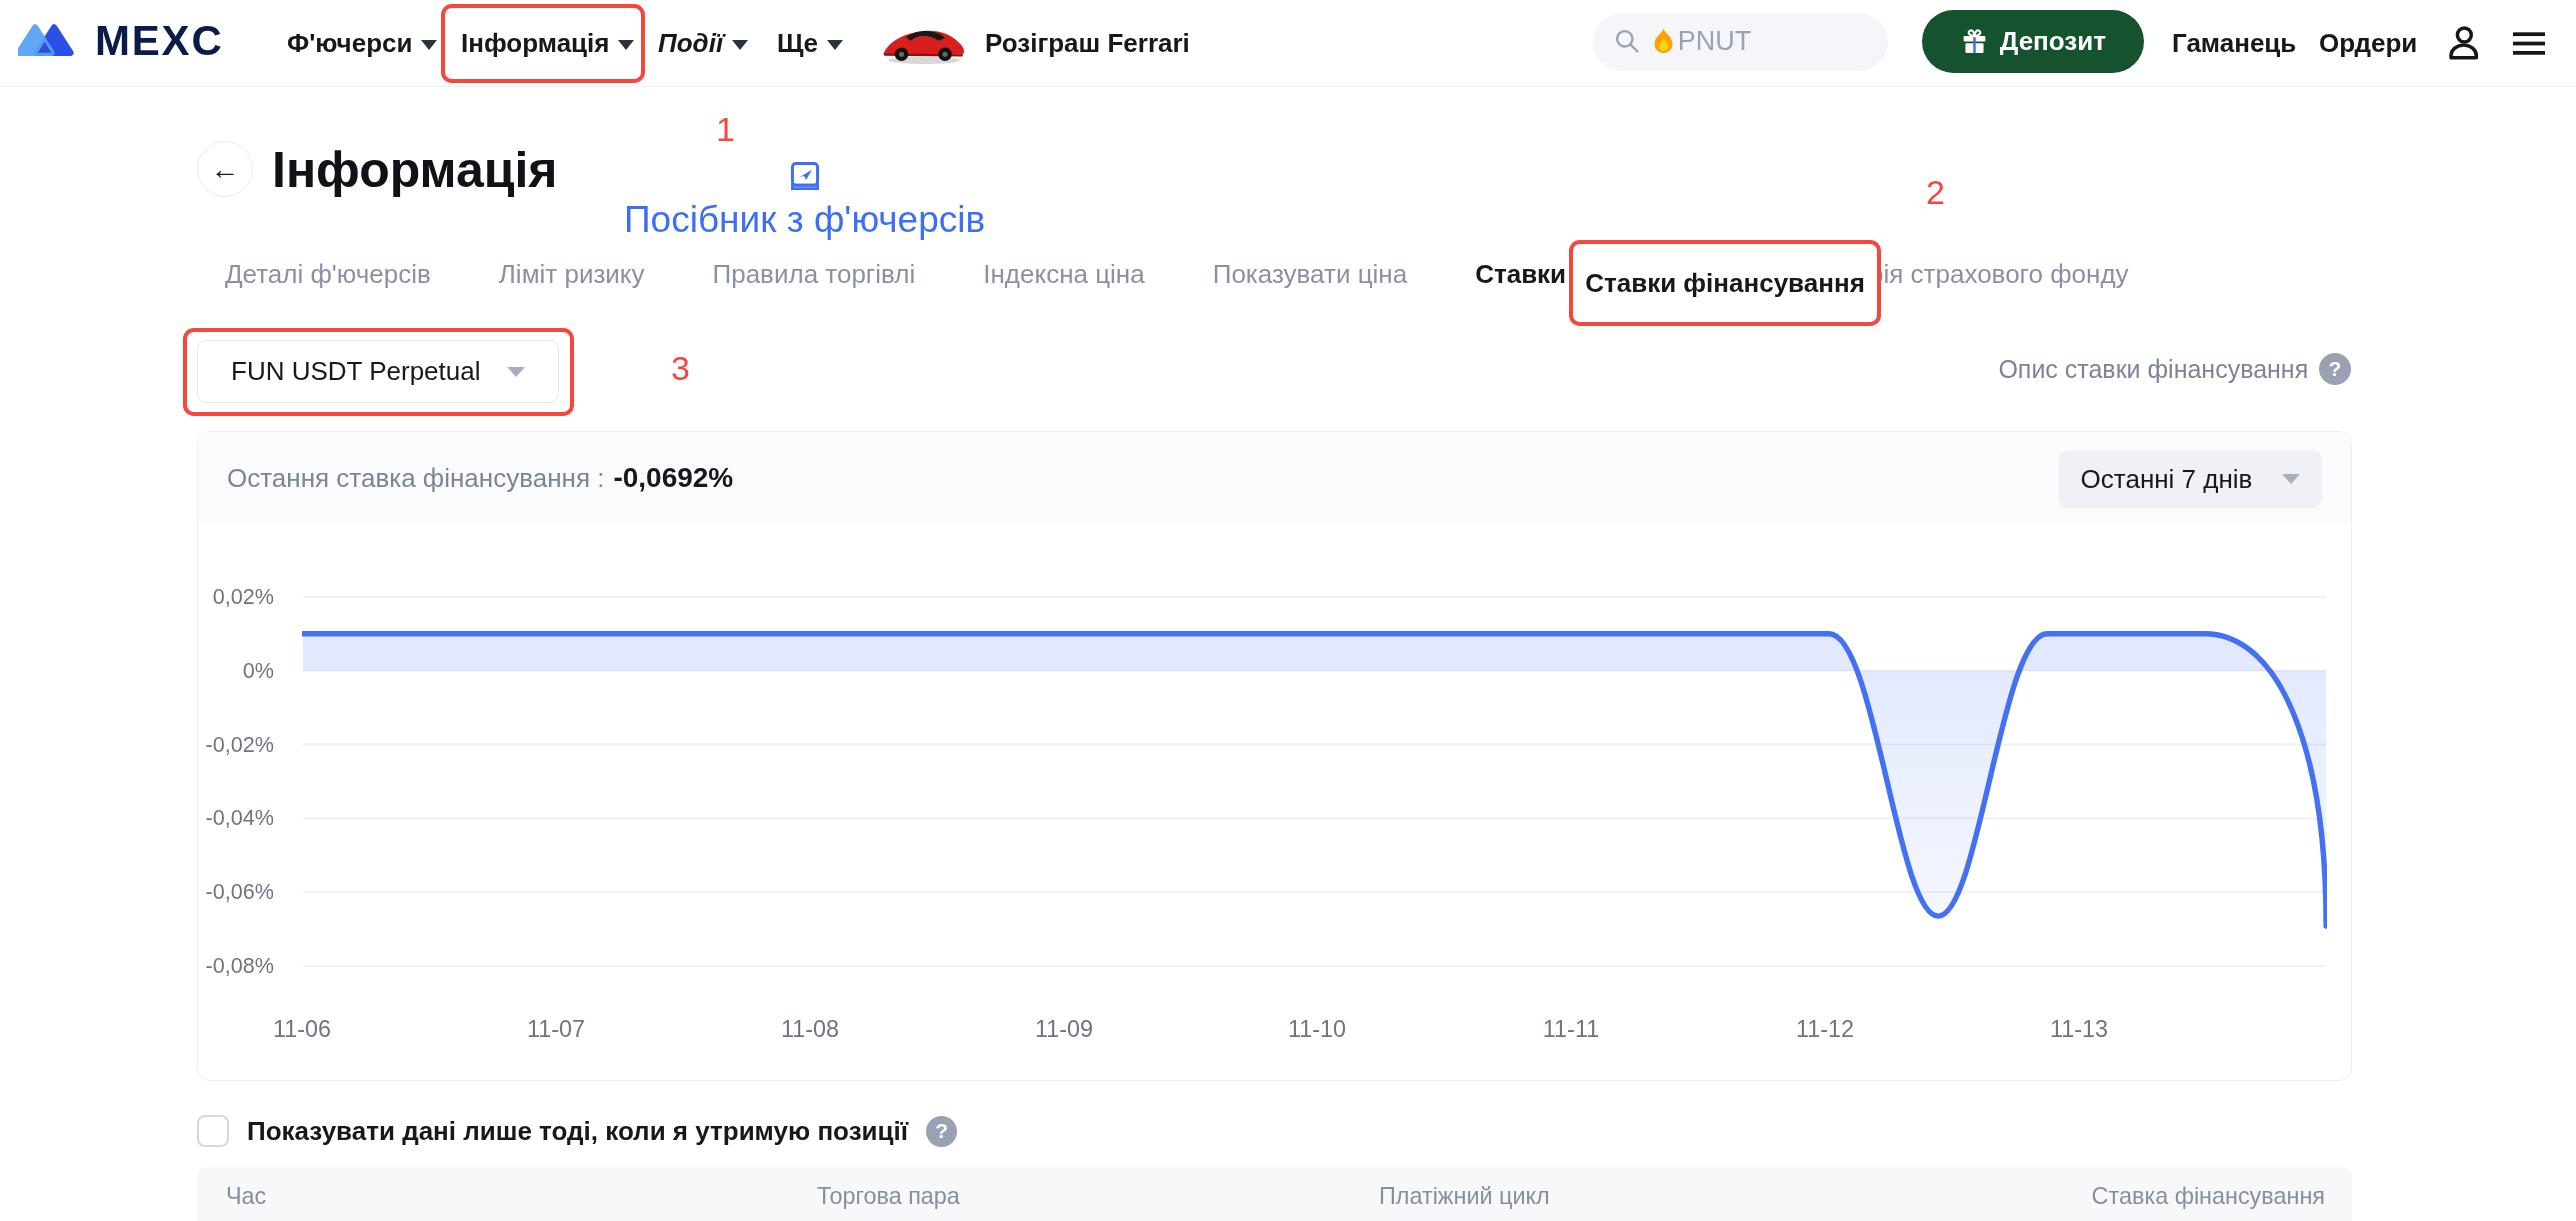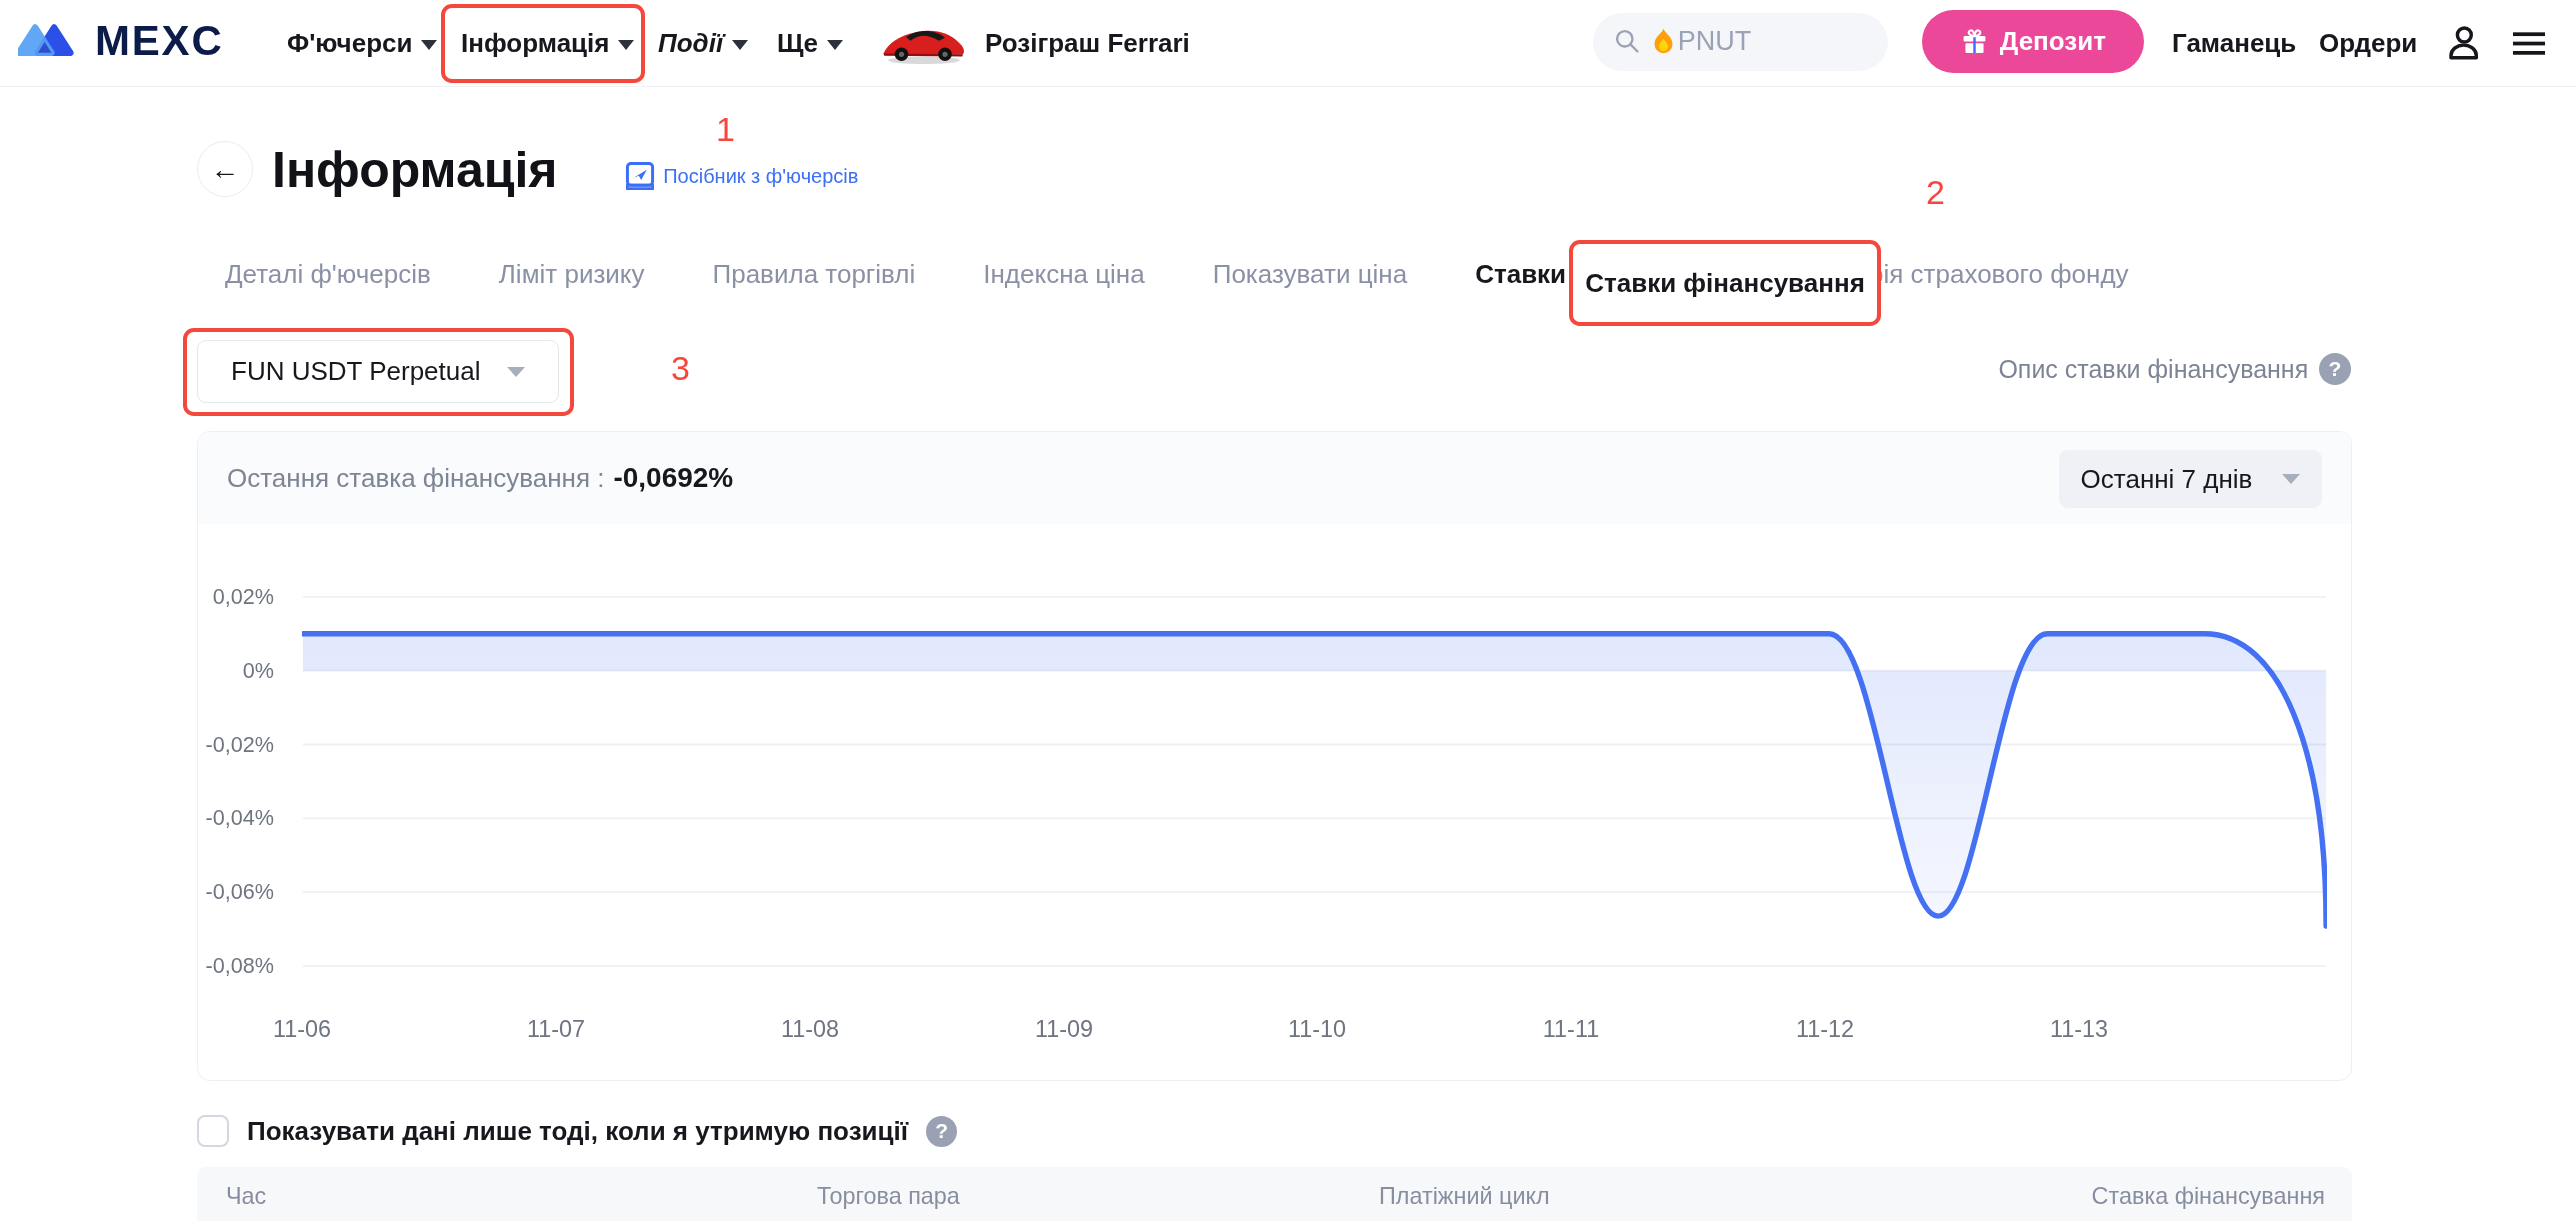--- a/index.html
+++ b/index.html
@@ -12,34 +12,34 @@
             border-bottom:1.8px solid #eef0f3; }
   .nav-item { position:absolute; top:0; height:86px; display:flex; align-items:center; gap:9px;
               font-size:26px; font-weight:600; color:#17181d; cursor:pointer; }
   .caret-dn { width:0; height:0; border-left:8px solid transparent; border-right:8px solid transparent;
               border-top:10px solid #2c313d; margin-top:3.6px; }
   .caret-gray { width:0; height:0; border-left:9px solid transparent; border-right:9px solid transparent;
               border-top:10.8px solid #a7aebc; }
   .search-pill { position:absolute; left:1593px; top:12.6px; width:295px; height:58px; background:#f5f6f9;
                  border-radius:29px; display:flex; align-items:center; padding:0 9px 0 20px; gap:9px; }
   .search-ph { font-size:27px; color:#9aa3b5; display:flex; align-items:center; }
-  .deposit-btn { position:absolute; left:1922px; top:10px; width:222px; height:63px; background:#ec4899;
+  .deposit-btn { position:absolute; left:1922px; top:10px; width:222px; height:63px; background:#14532d;
                  border:none; border-radius:32px; color:#fff; font-size:26px; font-weight:600;
                  display:flex; align-items:center; justify-content:center; gap:10.8px; cursor:pointer;
                  font-family:inherit; }
   .icon-btn { background:none; border:none; cursor:pointer; position:absolute; top:0; height:86px;
               display:flex; align-items:center; }
 
   
   .back-circle { position:absolute; left:197px; top:141px; width:56px; height:56px; border-radius:50%;
                  background:#fff; border:1.8px solid #e9ebf0; display:flex; align-items:center;
                  justify-content:center; font-size:29px; color:#17181d; cursor:pointer; }
   .page-title { position:absolute; left:272px; top:141px; font-size:50px; font-weight:700; color:#111218; }
   .guide-link { position:absolute; left:624px; top:160px; display:flex; align-items:center; gap:7.2px;
-                color:#3c6ff5; font-size:20px; cursor:pointer; }
+                color:#3c6ff5; font-size:37px; cursor:pointer;flex-direction:column; }
 
   
   .tabs { position:absolute; left:225px; top:259px; display:flex; align-items:center; gap:68px;
           font-size:26px; color:#8a91a5; }
   .tab { cursor:pointer; white-space:nowrap; }
   .tab.active { color:#17181d; font-weight:700; }
 
   
   .pair-select { position:absolute; left:197px; top:340px; width:362px; height:63px; background:#fff;
                  border:1.8px solid #e4e7ec; border-radius:9px; display:flex; align-items:center;

